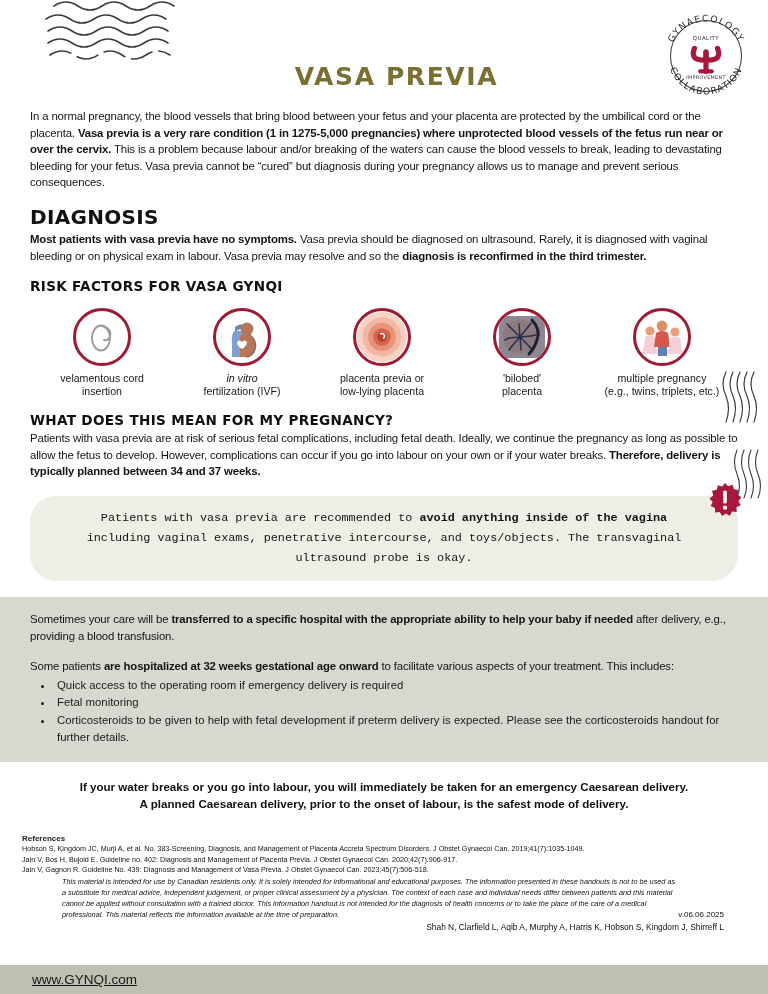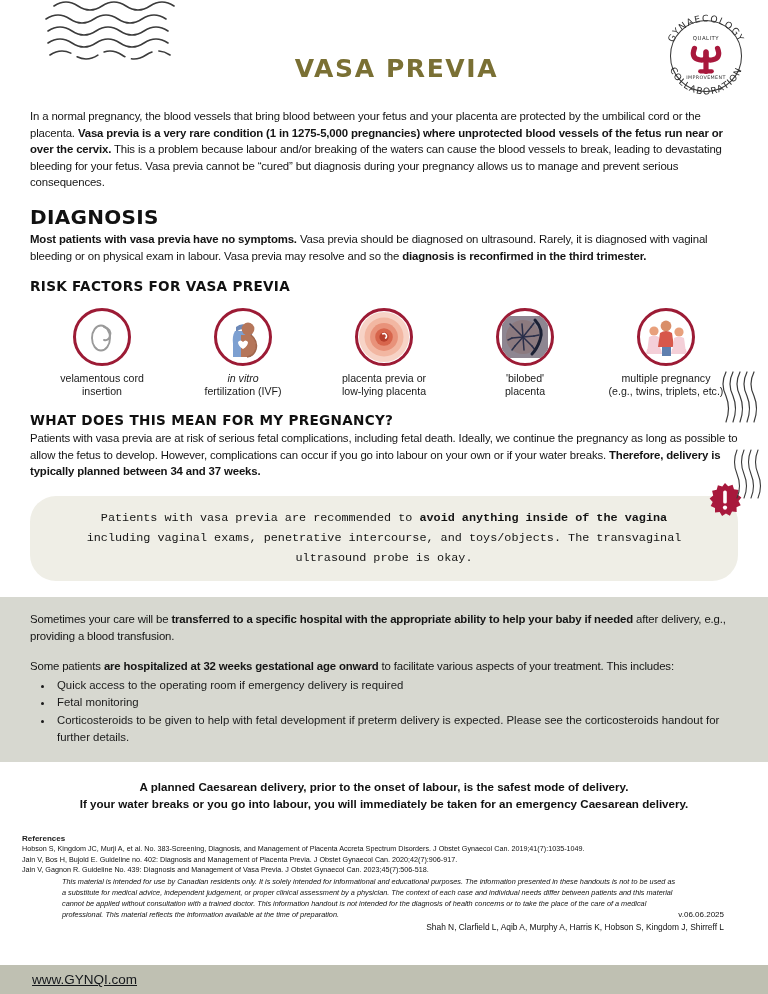--- a/index.html
+++ b/index.html
@@ -30,21 +30,21 @@
     position: absolute;
     right: 14px;
     top: 8px;
     width: 96px;
     height: 96px;
   }
 
   .doc-title {
     position: absolute;
     left: 0; right: 0;
-    top: 54px;
+    top: 62px;
     text-align: center;
     font-size: 25px;
     font-weight: 800;
     letter-spacing: 1.6px;
     color: #7a7034;
     font-family: "DejaVu Sans", sans-serif;
     padding-left: 25px;
   }
 
   
@@ -64,21 +64,20 @@
     letter-spacing: 0.3px;
     margin: 14px 0 2px 0;
     color: #111;
     font-family: "DejaVu Sans", sans-serif;
   }
   h2.section.small { font-size: 13.6px; }
 
   
   .risk-row {
     display: flex;
-    justify-content: space-between;
     align-items: flex-start;
     margin: 14px 2px 0 2px;
     position: relative;
   }
   .risk-item {
     width: 140px;
     text-align: center;
   }
   .risk-circle {
     width: 58px;
@@ -266,21 +265,21 @@
   <div class="doc-title">VASA PREVIA</div>
 </div>
 
 <div class="page">
 
   <p class="body"><span>In a normal pregnancy, the blood vessels that bring blood between your fetus and your placenta are protected by the umbilical cord or the placenta. </span><b>Vasa previa is a very rare condition (1 in 1275-5,000 pregnancies) where unprotected blood vessels of the fetus run near or over the cervix.</b><span> This is a problem because labour and/or breaking of the waters can cause the blood vessels to break, leading to devastating bleeding for your fetus. Vasa previa cannot be “cured” but diagnosis during your pregnancy allows us to manage and prevent serious consequences.</span></p>
 
   <h2 class="section">DIAGNOSIS</h2>
   <p class="body"><b>Most patients with vasa previa have no symptoms.</b><span> Vasa previa should be diagnosed on ultrasound. Rarely, it is diagnosed with vaginal bleeding or on physical exam in labour. Vasa previa may resolve and so the </span><b>diagnosis is reconfirmed in the third trimester.</b></p>
 
-  <h2 class="section small">RISK FACTORS FOR VASA PREVIA</h2>
+  <h2 class="section small">RISK FACTORS FOR VASA GYNQI</h2>
 
   <div class="risk-row">
 
     <div class="risk-item">
       <div class="risk-circle">
         <svg width="40" height="40" viewBox="0 0 40 40">
           <ellipse cx="19" cy="21" rx="9" ry="12.5" fill="none" stroke="#9a9a9a" stroke-width="1.9"></ellipse>
           <path d="M22,10 q8,2 6,9 q-1.5,5 -6,4" fill="none" stroke="#9a9a9a" stroke-width="1.9" stroke-linecap="round"></path>
         </svg>
       </div>
@@ -412,22 +411,22 @@
   <div class="spacer"></div>
   <p class="body"><span>Some patients </span><b>are hospitalized at 32 weeks gestational age onward</b><span> to facilitate various aspects of your treatment. This includes:</span></p>
   <ul class="band-list">
     <li>Quick access to the operating room if emergency delivery is required</li>
     <li>Fetal monitoring</li>
     <li>Corticosteroids to be given to help with fetal development if preterm delivery is expected. Please see the corticosteroids handout for further details.</li>
   </ul>
 </div>
 
 <div class="key-msg">
+  <div>If your water breaks or you go into labour, you will immediately be taken for an emergency Caesarean delivery.</div>
   <div>A planned Caesarean delivery, prior to the onset of labour, is the safest mode of delivery.</div>
-  <div>If your water breaks or you go into labour, you will immediately be taken for an emergency Caesarean delivery.</div>
 </div>
 
 <div class="refs">
   <div class="refs-title">References</div>
   <div class="ref-line">Hobson S, Kingdom JC, Murji A, et al. No. 383-Screening, Diagnosis, and Management of Placenta Accreta Spectrum Disorders. J Obstet Gynaecol Can. 2019;41(7):1035-1049.</div>
   <div class="ref-line">Jain V, Bos H, Bujold E. Guideline no. 402: Diagnosis and Management of Placenta Previa. J Obstet Gynaecol Can. 2020;42(7):906-917.</div>
   <div class="ref-line">Jain V, Gagnon R. Guideline No. 439: Diagnosis and Management of Vasa Previa. J Obstet Gynaecol Can. 2023;45(7):506-518.</div>
   <div class="disclaimer">This material is intended for use by Canadian residents only. It is solely intended for informational and educational purposes. The information presented in these handouts is not to be used as a substitute for medical advice, independent judgement, or proper clinical assessment by a physician. The context of each case and individual needs differ between patients and this material cannot be applied without consultation with a trained doctor. This information handout is not intended for the diagnosis of health concerns or to take the place of the care of a medical professional. This material reflects the information available at the time of preparation.</div>
   <div class="meta-row">
     <div class="version">v.06.06.2025</div>

